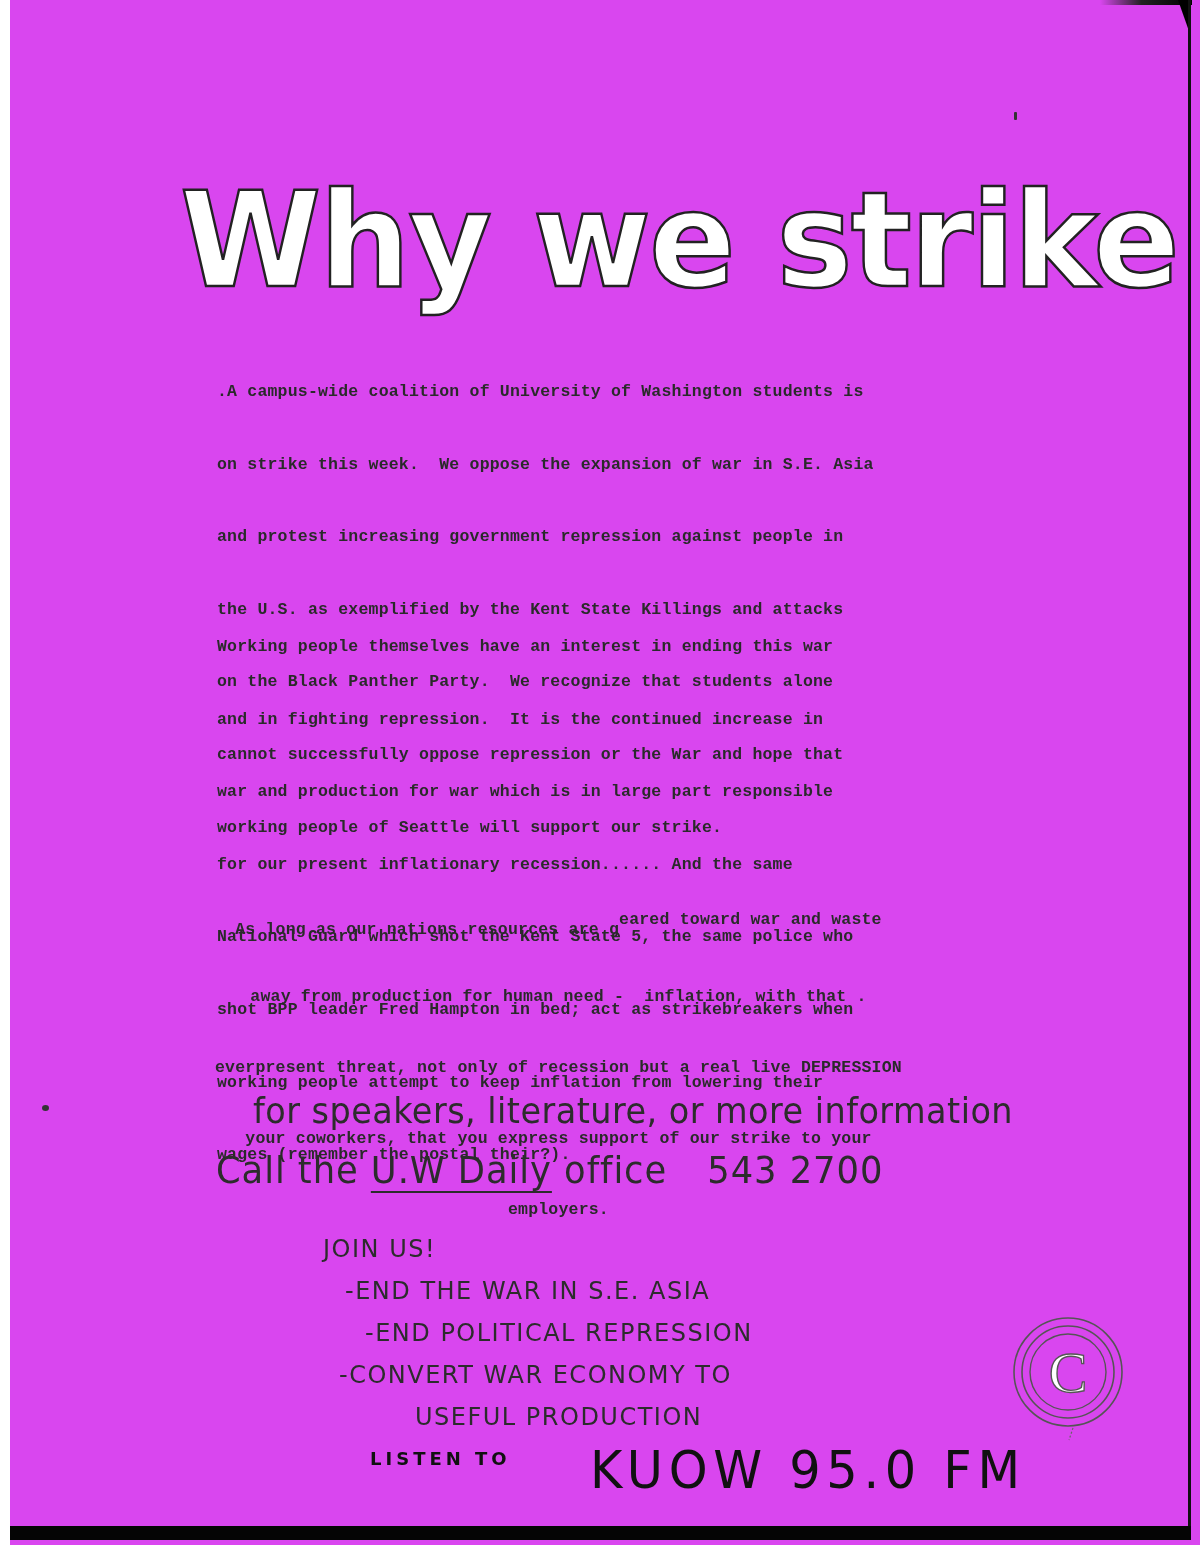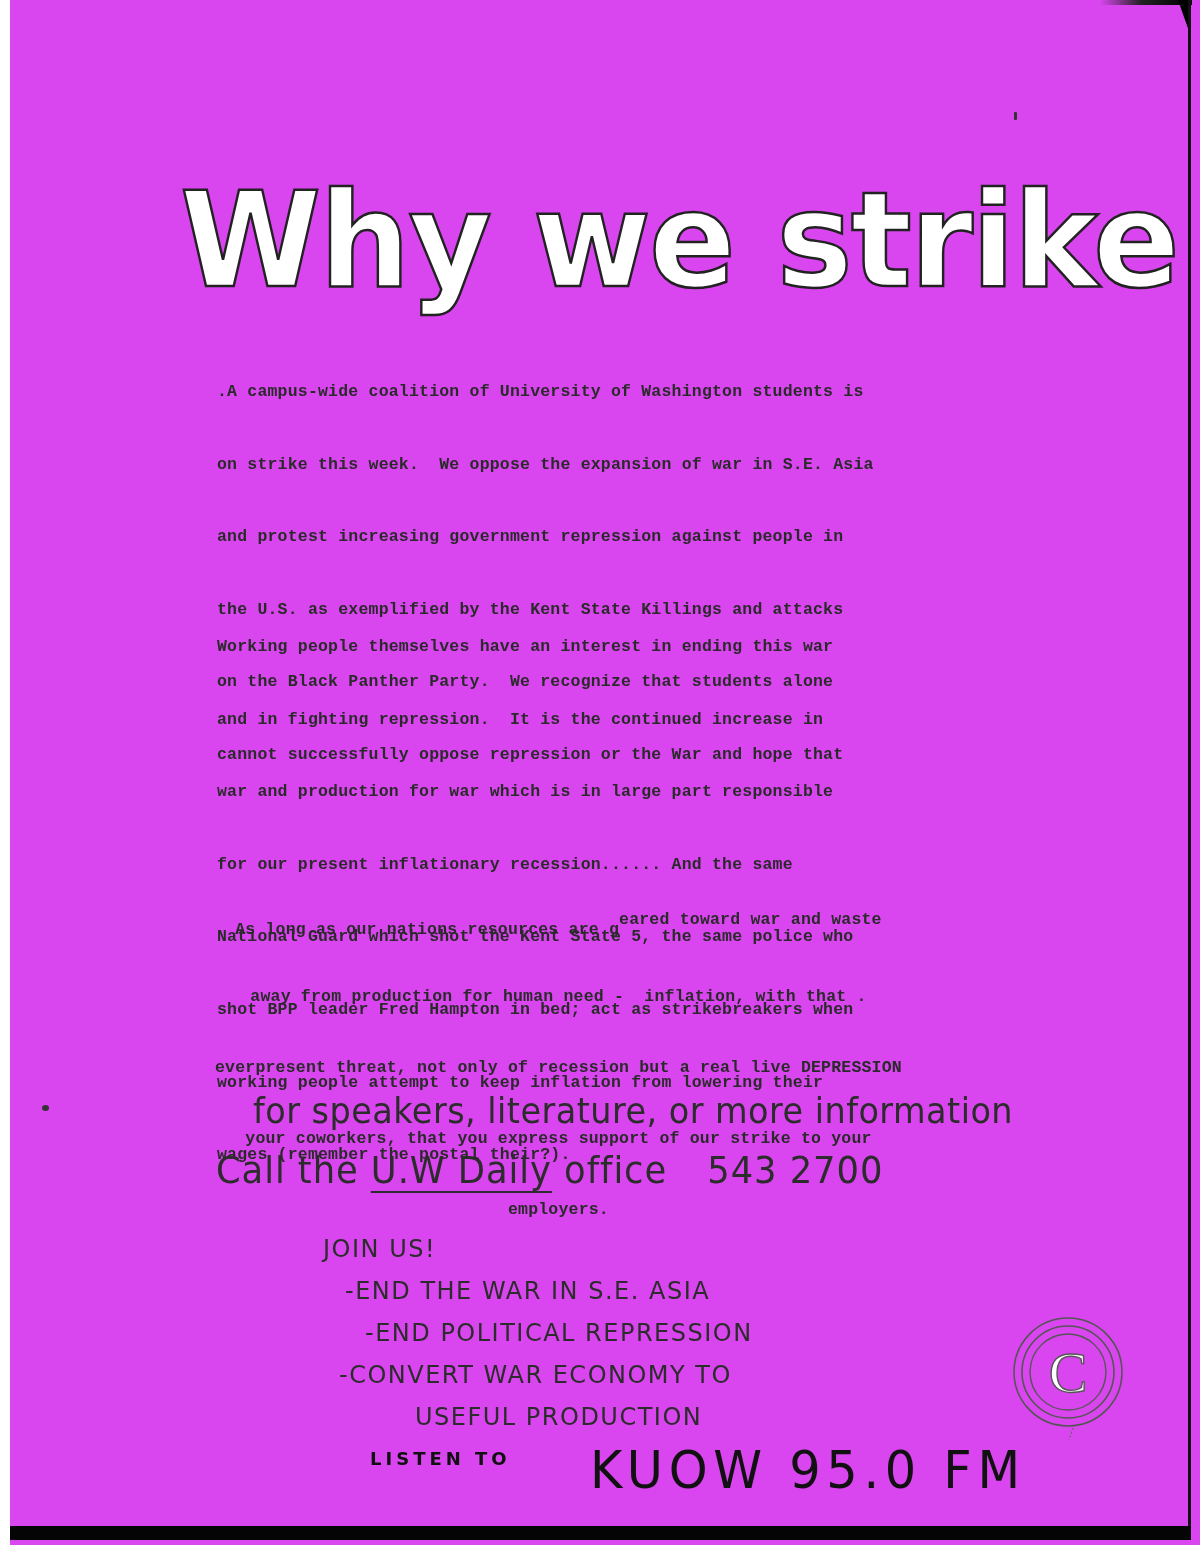--- a/index.html
+++ b/index.html
@@ -177,20 +177,21 @@
 
   <div class="title">Why we strike</div>
 
   <div class="typed p1">
     <span class="line">.A campus-wide coalition of University of Washington students is</span>
     <span class="line">on strike this week.  We oppose the expansion of war in S.E. Asia</span>
     <span class="line">and protest increasing government repression against people in</span>
     <span class="line">the U.S. as exemplified by the Kent State Killings and attacks</span>
     <span class="line">on the Black Panther Party.  We recognize that students alone</span>
     <span class="line">cannot successfully oppose repression or the War and hope that</span>
+    <span class="line">working people of Seattle will support our strike.</span>
   </div>
 
   <div class="typed p2">
     <span class="line">Working people themselves have an interest in ending this war</span>
     <span class="line">and in fighting repression.  It is the continued increase in</span>
     <span class="line">war and production for war which is in large part responsible</span>
     <span class="line">for our present inflationary recession...... And the same</span>
     <span class="line">National Guard which shot the Kent State 5, the same police who</span>
     <span class="line">shot BPP leader Fred Hampton in bed; act as strikebreakers when</span>
     <span class="line">working people attempt to keep inflation from lowering their</span>

